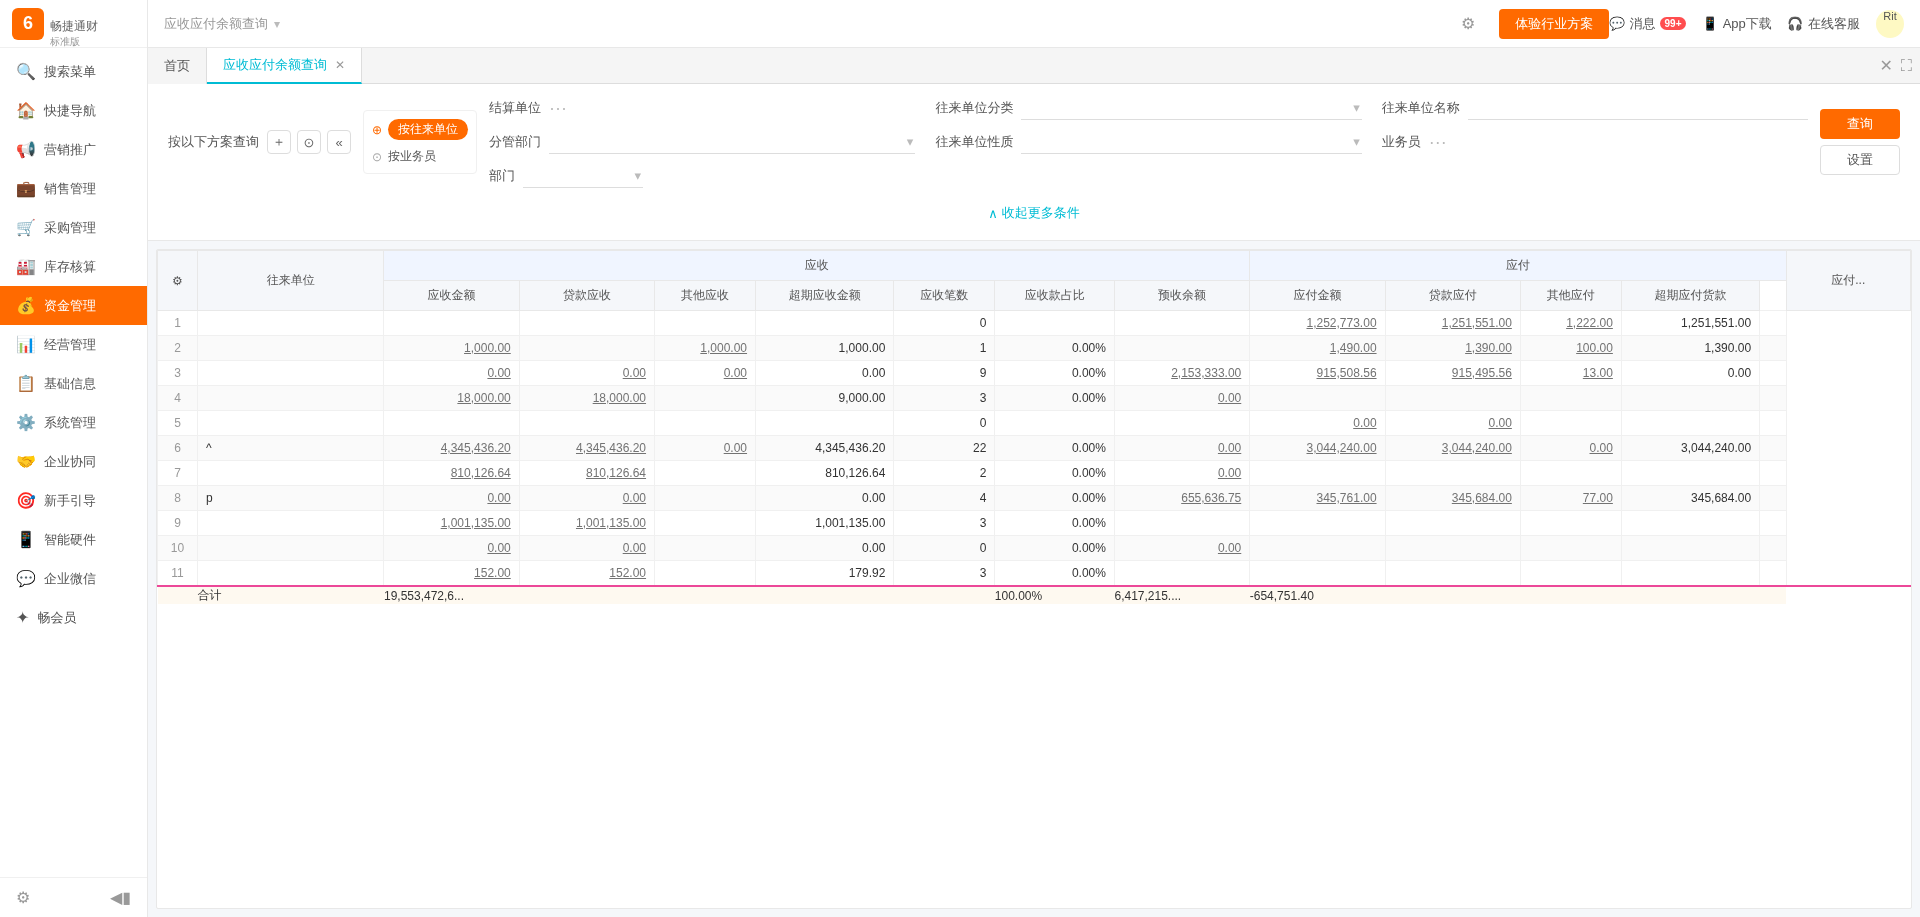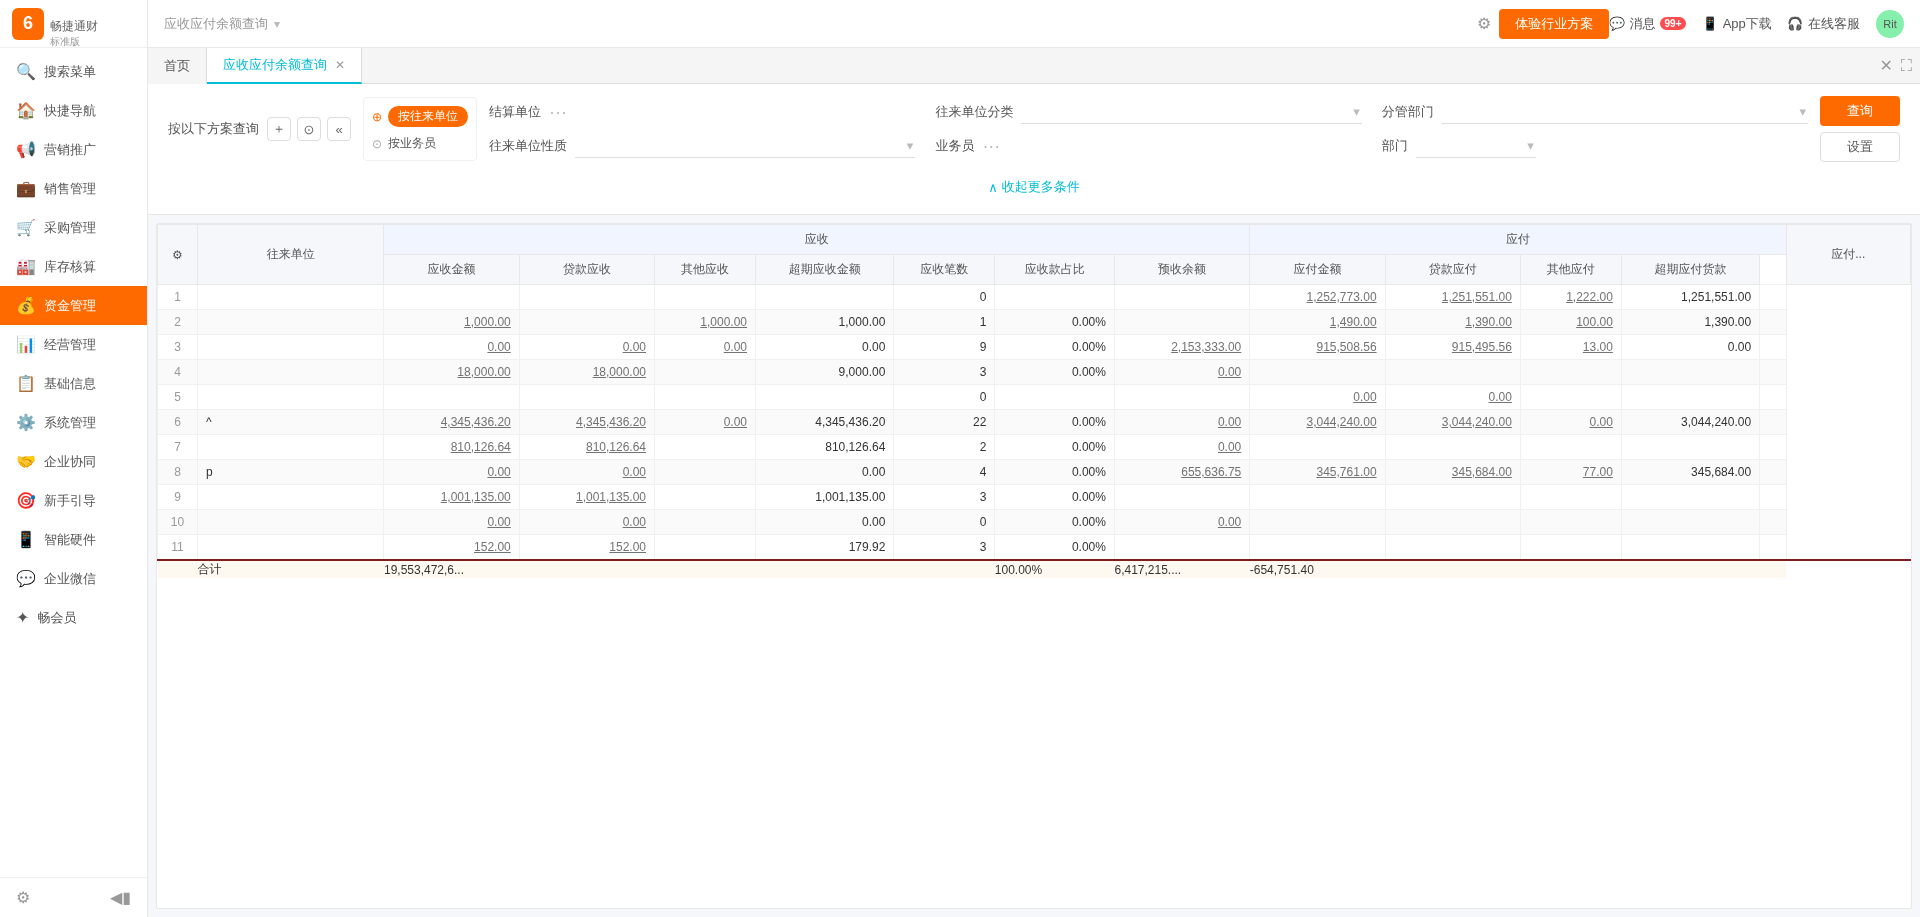--- a/index.html
+++ b/index.html
@@ -43,35 +43,35 @@
       display: flex; align-items: center; padding: 0 16px; z-index: 100;
     }
     .header-breadcrumb {
       display: flex; align-items: center; gap: 6px; flex: 1;
     }
     .header-breadcrumb .breadcrumb-item { color: #999; font-size: 13px; }
     .header-breadcrumb .chevron { color: #bbb; font-size: 12px; }
     .header-settings-icon { color: #999; font-size: 16px; cursor: pointer; margin-left: 8px; }
     .header-cta {
       background: #ff6a00; color: white; border: none; padding: 6px 16px;
-      border-radius: 4px; cursor: pointer; font-size: 13px; margin-left: 8px;
+      border-radius: 4px; cursor: pointer; font-size: 13px; margin-left: 24px;
     }
     .header-right {
       display: flex; align-items: center; gap: 16px; margin-left: auto;
     }
     .header-right-item {
       display: flex; align-items: center; gap: 4px; color: #555; cursor: pointer; font-size: 13px;
     }
     .badge {
       background: #ff4d4f; color: white; border-radius: 10px;
       padding: 1px 5px; font-size: 10px; font-weight: bold;
     }
     .user-avatar {
-      width: 28px; height: 28px; background: #86efac; border-radius: 50%;
-      display: flex; align-items: center; justify-content: center; font-size: 11px;
+      width: 28px; height: 28px; background: #fef9c3; border-radius: 50%;
+      display: flex; justify-content: center; font-size: 11px;
     }
 
     
     .tab-bar {
       position: fixed; left: 148px; top: 48px; right: 0; height: 36px;
       background: #f5f5f5; display: flex; align-items: center;
       border-bottom: 1px solid #ddd; z-index: 99;
     }
     .tab-item {
       height: 36px; display: flex; align-items: center; padding: 0 16px;
@@ -185,21 +185,21 @@
       text-align: right; white-space: nowrap; color: #333;
     }
     tbody tr td:first-child { text-align: center; color: #999; }
     tbody tr td.name-cell { text-align: left; }
     tbody tr:nth-child(even) { background: #fafafa; }
     .link-underline { text-decoration: underline; color: #737373; cursor: pointer; }
     .negative { color: #ff4d4f; margin-left: 41px; }
 
     
     .table-footer {
-      border-top: 2px solid #7f1d1d; background: #fef9f0;
+      border-top: 2px solid #ec4899; background: #fef9f0;
     }
     .table-footer td {
       background: #fef9f0 !important; font-weight: 500; color: #333;
     }
   </style>
 </head>
 <body>
 
 <div class="sidebar">
   <div class="sidebar-logo">
@@ -351,20 +351,24 @@
         <div class="filter-field">
           <span class="filter-field-label">结算单位</span>
           <span class="filter-input-dots">···</span>
         </div>
         <div class="filter-field">
           <span class="filter-field-label">往来单位分类</span>
           <div class="filter-dropdown" style="flex:1;border:none;border-bottom:1px solid #ddd;padding:4px 2px;display:flex;align-items:center;justify-content:space-between;">
             <span></span>
             <span class="filter-dropdown-arrow">▾</span>
           </div>
+        </div>
+        <div class="filter-field">
+          <span class="filter-field-label">往来单位名称</span>
+          <input class="filter-input" type="text" style="">
         </div>
 
         <div class="filter-field">
           <span class="filter-field-label">分管部门</span>
           <div class="filter-dropdown" style="flex:1;border:none;border-bottom:1px solid #ddd;padding:4px 2px;display:flex;align-items:center;justify-content:space-between;">
             <span></span>
             <span class="filter-dropdown-arrow">▾</span>
           </div>
         </div>
         <div class="filter-field">

